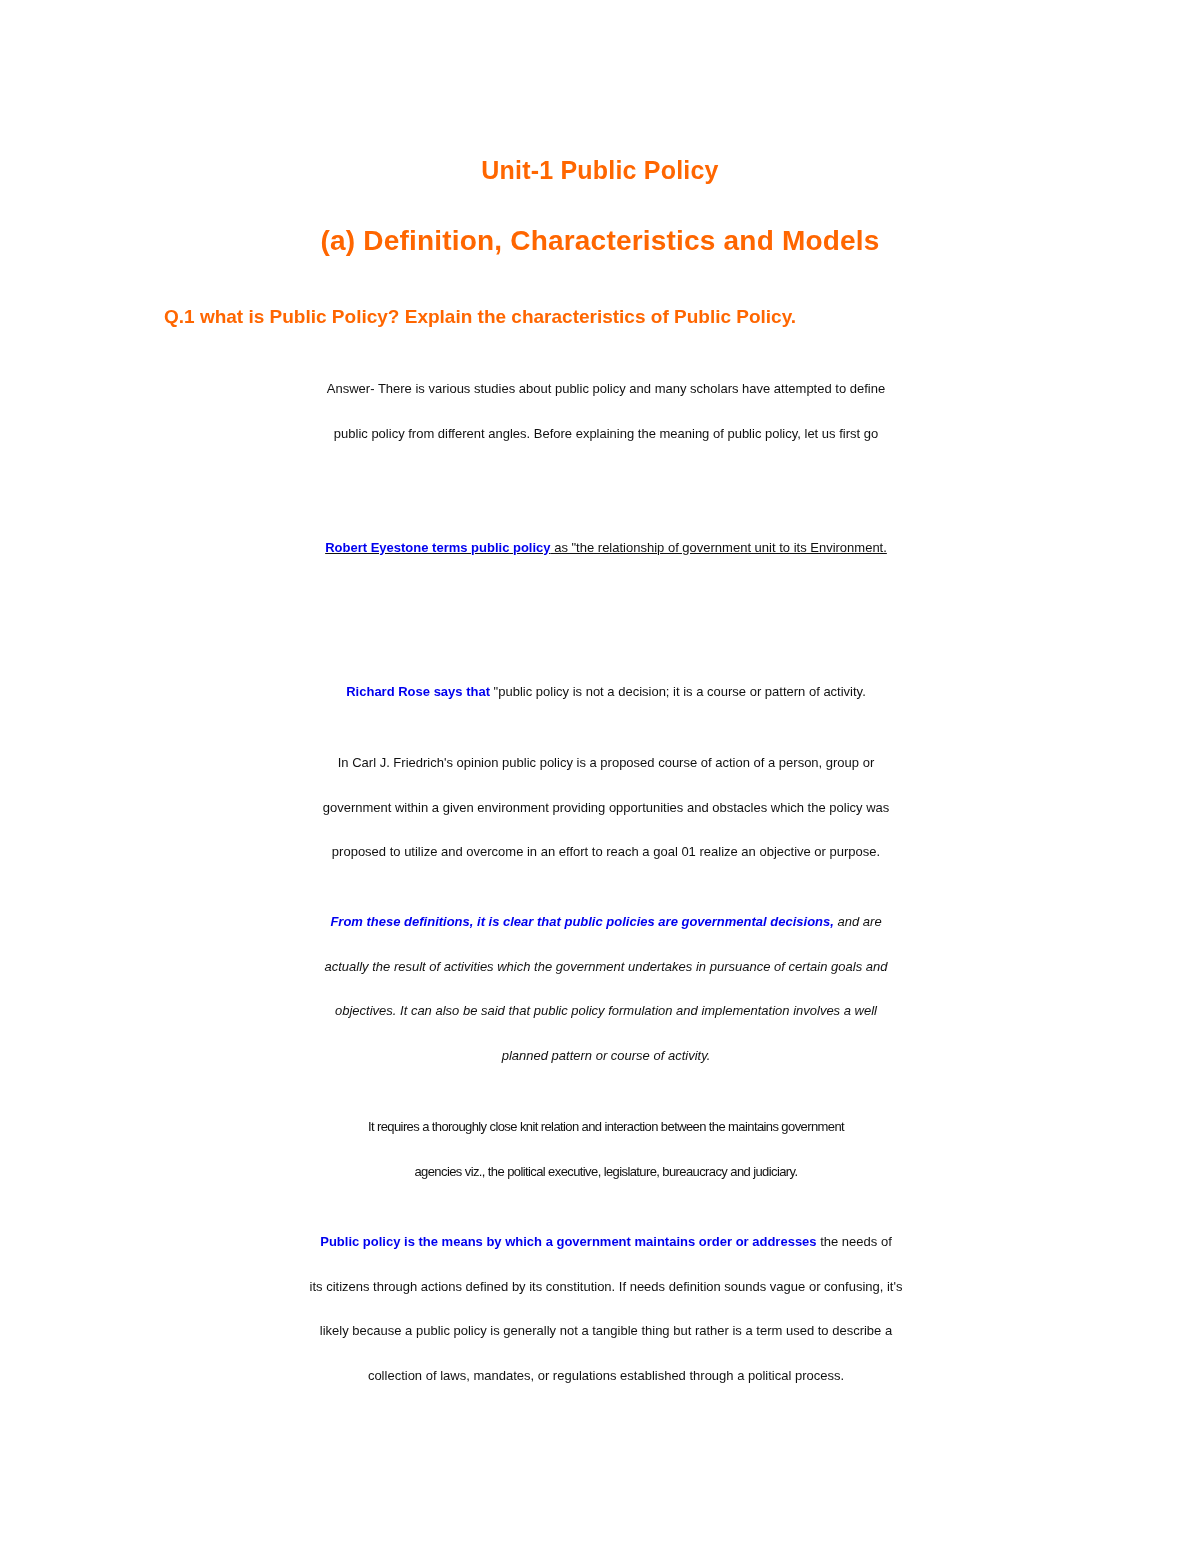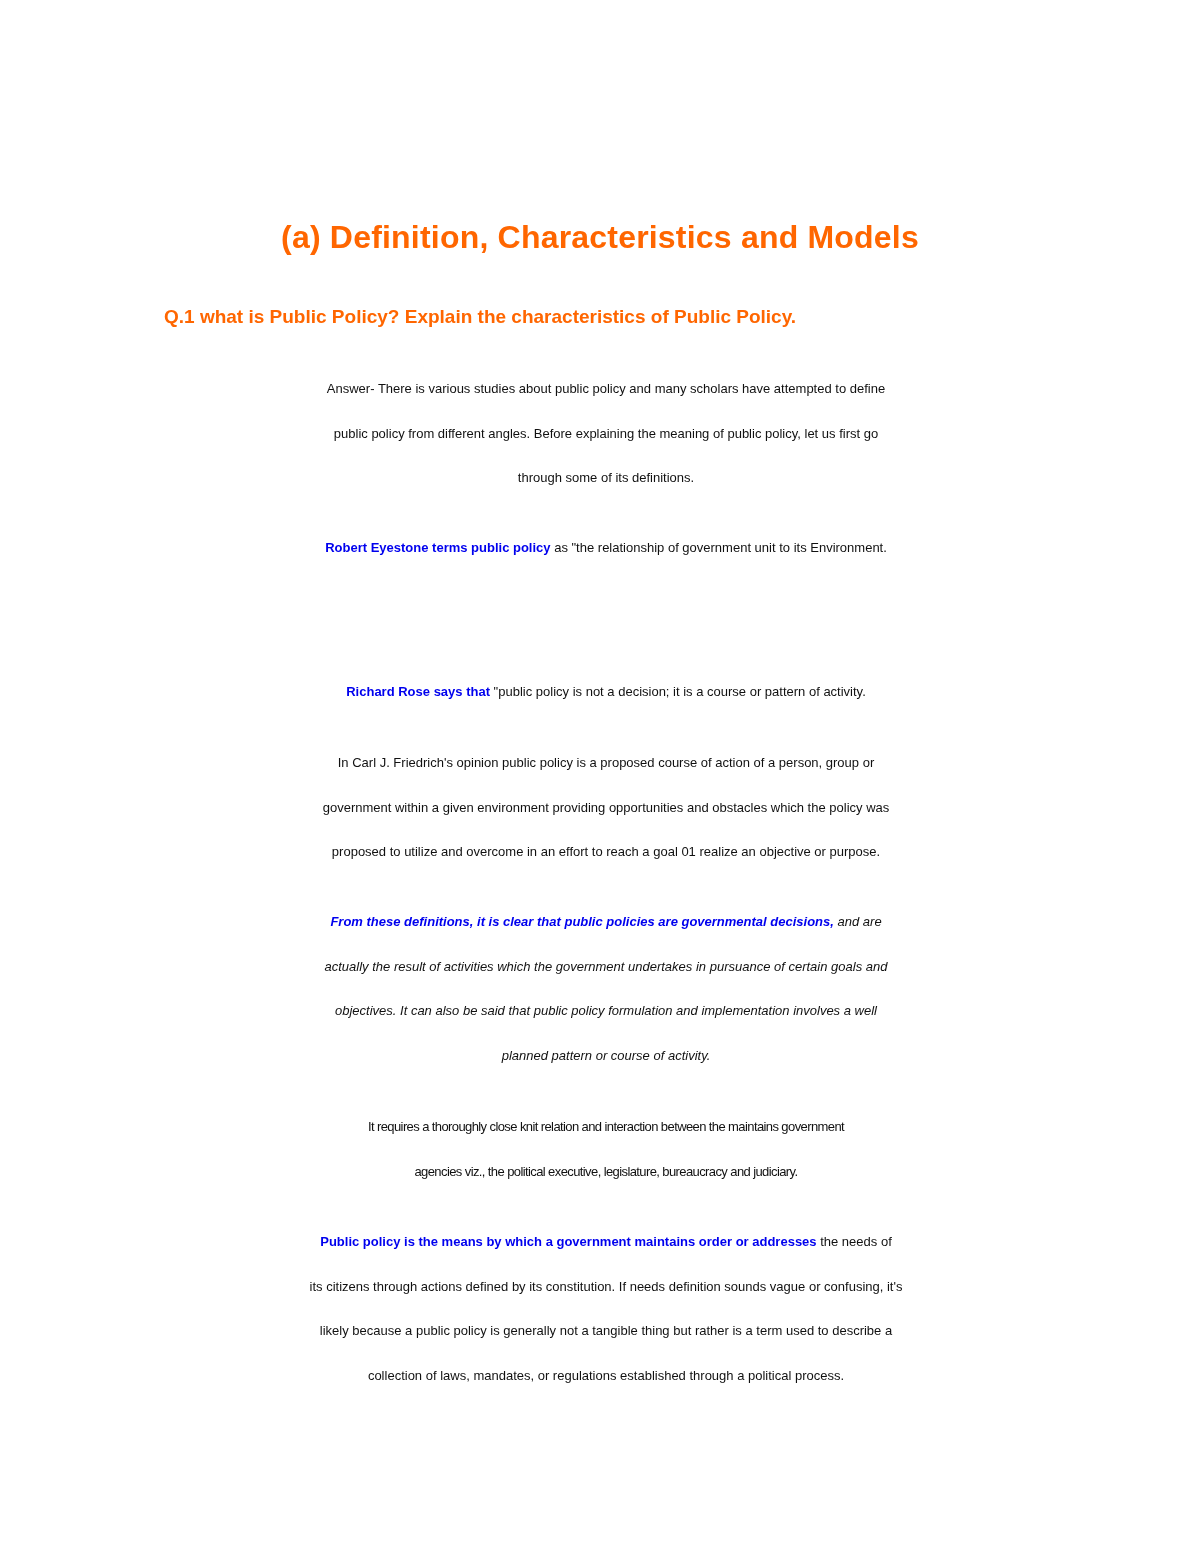--- a/index.html
+++ b/index.html
@@ -25,21 +25,21 @@
     .title {
       position: absolute;
       left: 0; width: 1200px;
       text-align: center;
       font-weight: bold;
       color: #ff6600;
       font-size: 25px;
       letter-spacing: 0.2px;
     }
     .title-main { top: 156px; }
-    .title-sub { top: 219px; font-size: 32px; }
+    .title-sub { top: 225px; font-size: 28px; }
     .question {
       position: absolute;
       left: 164px;
       top: 306px;
       font-weight: bold;
       color: #ff6600;
       font-size: 19px;
       white-space: nowrap;
     }
     .para {
@@ -53,40 +53,40 @@
     }
     .para .line {
       display: block;
       white-space: nowrap;
     }
     .hl {
       color: #0000ee;
       font-weight: bold;
     }
     #p-answer { top: 367px; }
-    #p-eyestone { top: 526px; }
+    #p-eyestone { top: 526px; text-decoration: underline; }
     #p-dye { top: 598px; }
     #p-rose { top: 670px; }
     #p-friedrich { top: 741px; }
     #p-from { top: 900px; font-style: italic; }
     #p-requires { top: 1105px; letter-spacing: -0.6px; }
     #p-means { top: 1220px; }
   </style>
 </head>
 <body>
 
 <div class="page">
 
+  <div class="title title-main">Unit-1 Public Policy</div>
   <div class="title title-sub">(a) Definition, Characteristics and Models</div>
   <div class="question">Q.1 what is Public Policy? Explain the characteristics of Public Policy.</div>
 
   <div class="para" id="p-answer">
     <span class="line">Answer- There is various studies about public policy and many scholars have attempted to define</span>
     <span class="line">public policy from different angles. Before explaining the meaning of public policy, let us first go</span>
-    <span class="line">through some of its definitions.</span>
   </div>
 
   <div class="para" id="p-eyestone">
     <span class="line"><span class="hl">Robert Eyestone terms public policy</span><span> as "the relationship of government unit to its Environment.</span></span>
   </div>
 
 
   <div class="para" id="p-rose">
     <span class="line"><span class="hl">Richard Rose says that</span><span> "public policy is not a decision; it is a course or pattern of activity.</span></span>
   </div>

